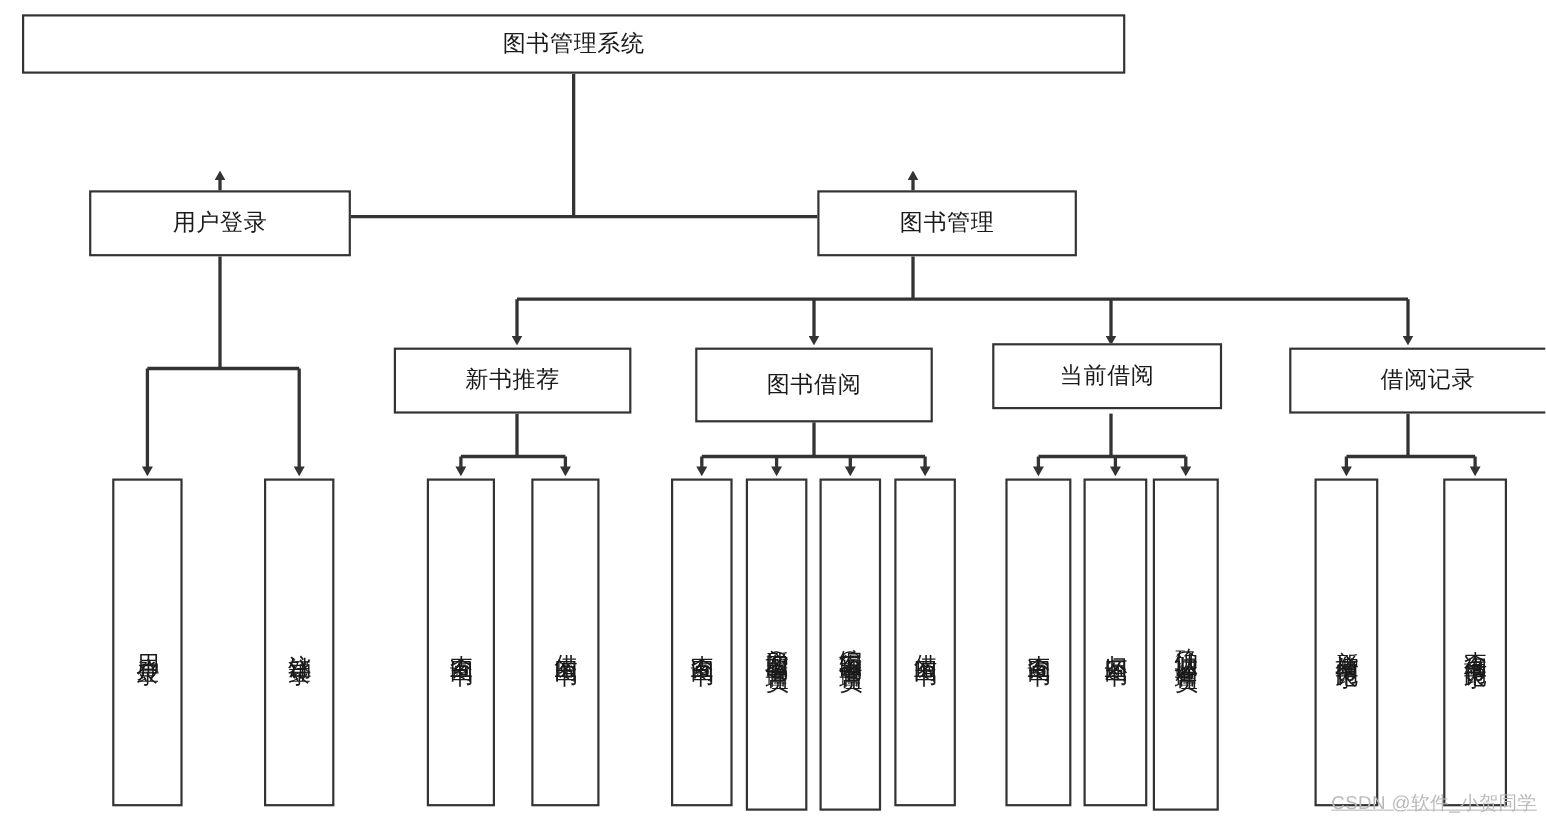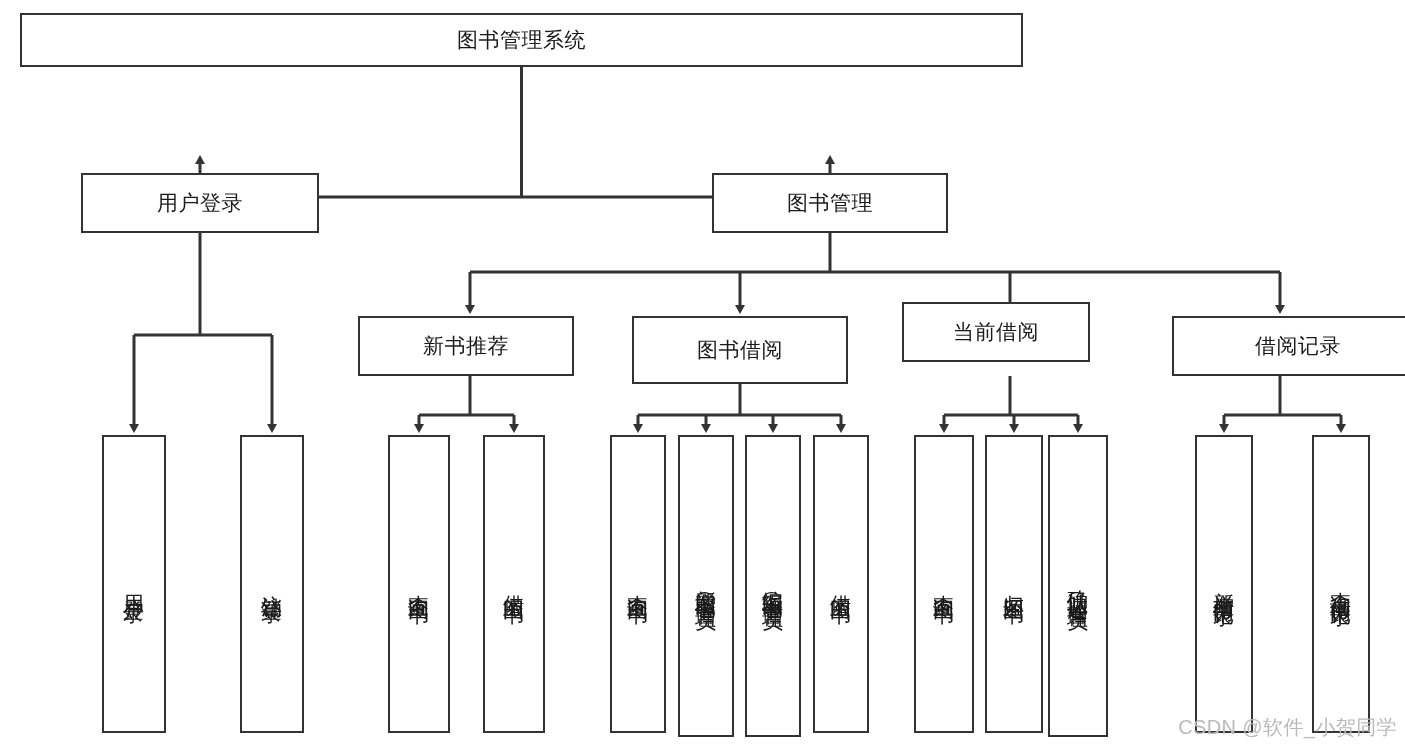--- a/index.html
+++ b/index.html
@@ -53,25 +53,26 @@
     writing-mode: vertical-rl;
     text-orientation: upright;
     font-size: 21px;
     letter-spacing: 3px;
     line-height: 1;
   }
   #watermark {
     position: absolute;
     right: 8px;
     bottom: 6px;
-    font-size: 20px;
+    font-size: 17px;
     color: #b9b9b9;
     letter-spacing: 0.4px;
     pointer-events: none;
     user-select: none;
+    text-decoration: underline;
   }
 </style>
 </head>
 <body>
 
 <div id="diagram-root">
 
   <svg id="diagram-svg" viewBox="0 0 1405 747" xmlns="http://www.w3.org/2000/svg">
     <defs>
       <marker id="arrowhead" markerWidth="9" markerHeight="10" refX="1" refY="5" orient="auto" markerUnits="userSpaceOnUse">
@@ -115,31 +116,31 @@
       </g>
   </svg>
 
   <div class="node-box horizontal" style="left:20px; top:13px; width:1003px; height:54px;">
     <span class="node-label">图书管理系统</span>
   </div>
 
   <div class="node-box horizontal" style="left:81px; top:173px; width:238px; height:60px;">
     <span class="node-label">用户登录</span>
   </div>
-  <div class="node-box horizontal" style="left:712px; top:173px; width:236px; height:60px;">
+  <div class="node-box horizontal" style="left:743px; top:173px; width:236px; height:60px;">
     <span class="node-label">图书管理</span>
   </div>
 
   <div class="node-box horizontal" style="left:358px; top:316px; width:216px; height:60px;">
     <span class="node-label">新书推荐</span>
   </div>
   <div class="node-box horizontal" style="left:632px; top:316px; width:216px; height:68px;">
     <span class="node-label">图书借阅</span>
   </div>
-  <div class="node-box horizontal" style="left:902px; top:302px; width:188px; height:60px;">
+  <div class="node-box horizontal" style="left:902px; top:312px; width:209px; height:60px;">
     <span class="node-label">当前借阅</span>
   </div>
   <div class="node-box horizontal" style="left:1172px; top:316px; width:252px; height:60px;">
     <span class="node-label">借阅记录</span>
   </div>
 
   <div class="node-box vertical" style="left:102px; top:435px; width:64px; height:298px;">
     <span class="node-label">用户登录</span>
   </div>
   <div class="node-box vertical" style="left:240px; top:435px; width:64px; height:298px;">

